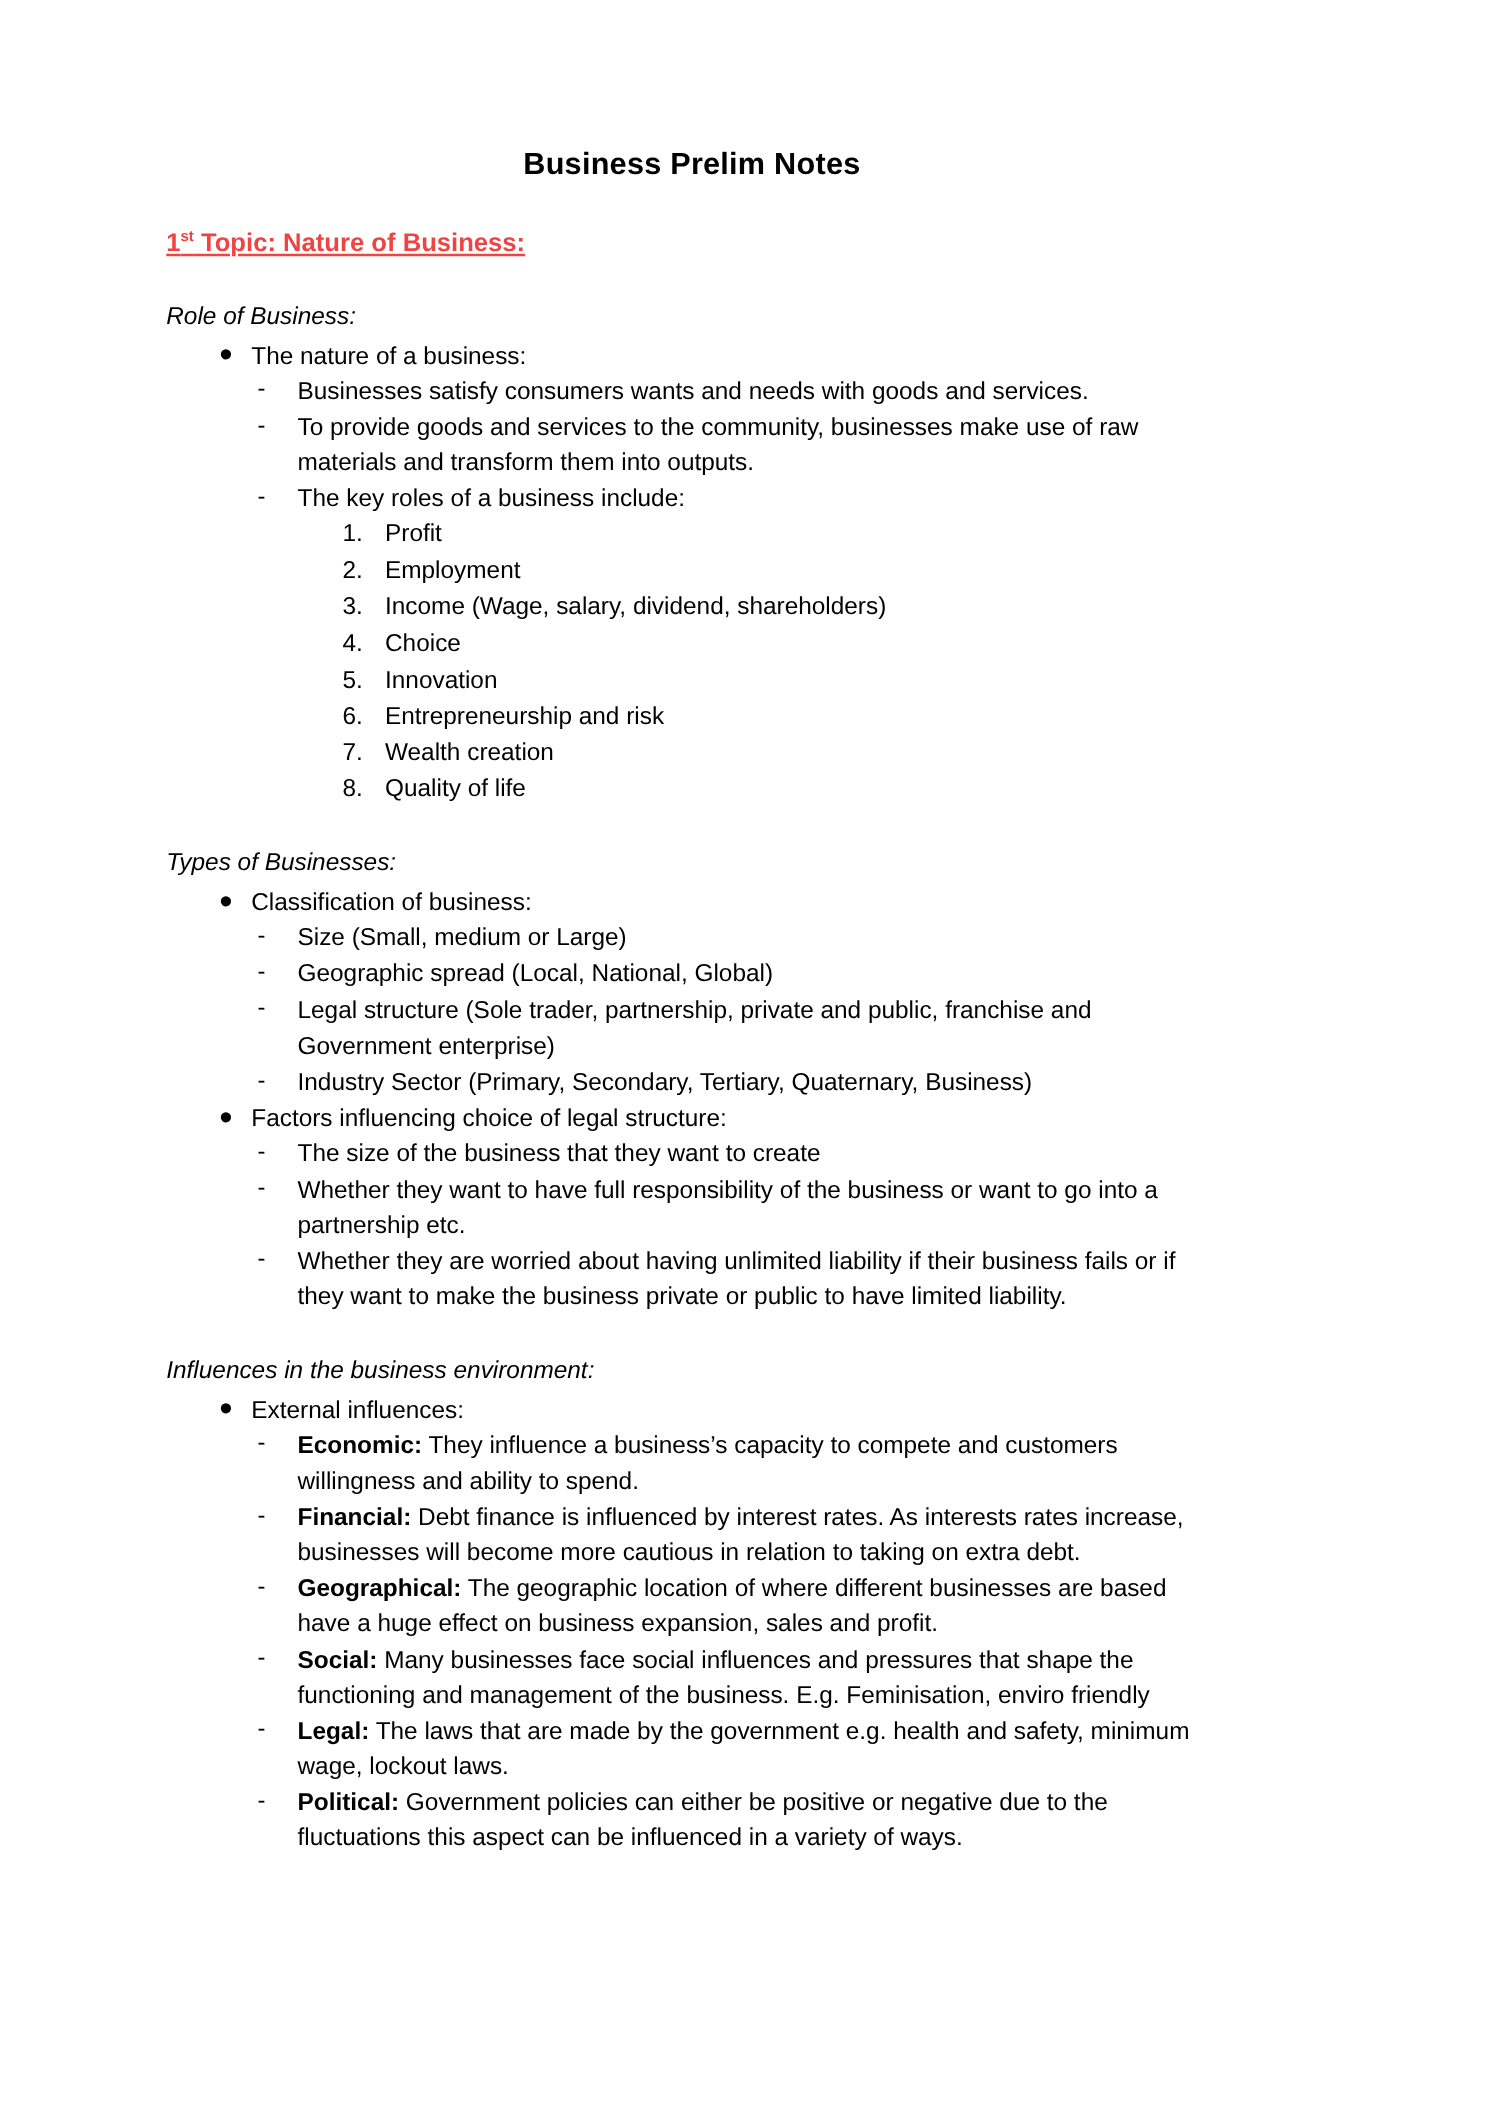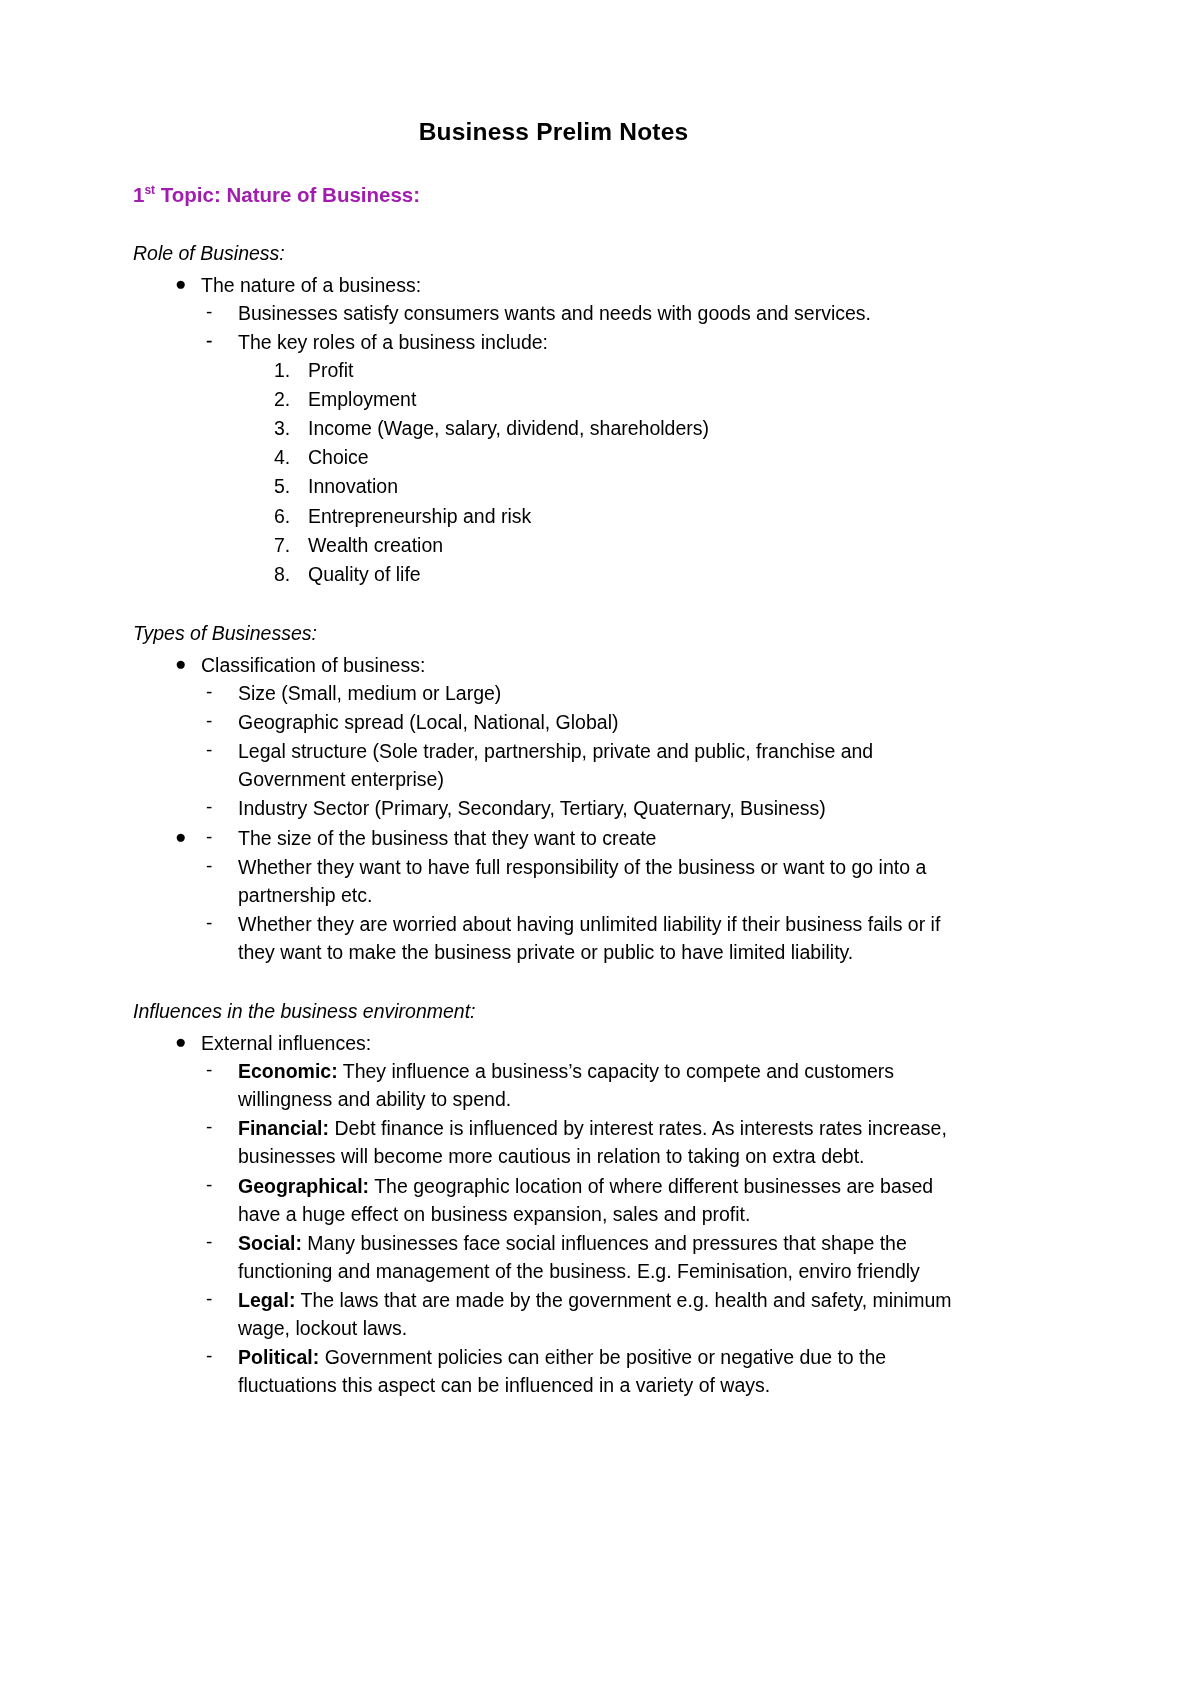--- a/index.html
+++ b/index.html
@@ -23,21 +23,22 @@
   .doc-title {
     text-align: center;
     font-size: 24.5px;
     font-weight: bold;
     letter-spacing: 0.2px;
     margin: 0 0 36px 0;
   }
   .topic-heading {
     font-size: 20.5px;
     font-weight: bold;
-    color: #a21caf;
+    color: #ef4444;
+    text-decoration: underline;
     margin: 0 0 30px 0;
     line-height: 1.3;
   }
   .topic-heading sup {
     font-size: 12px;
     vertical-align: super;
     line-height: 0;
   }
   .section-label {
     font-size: 19.5px;
@@ -122,20 +123,21 @@
     <li>
       <span class="b1">●</span>
       <span>The nature of a business:</span>
       <ul class="level2">
         <li>
           <span class="b2">-</span>
           <span>Businesses satisfy consumers wants and needs with goods and services.</span>
         </li>
         <li>
           <span class="b2">-</span>
+          <span>To provide goods and services to the community, businesses make use of raw materials and transform them into outputs.</span>
         </li>
         <li>
           <span class="b2">-</span>
           <span class="italic">The key roles of a business include:</span>
           <ol class="level3">
             <li><span>Profit</span></li>
             <li><span>Employment</span></li>
             <li><span>Income (Wage, salary, dividend, shareholders)</span></li>
             <li><span>Choice</span></li>
             <li><span>Innovation</span></li>
@@ -169,20 +171,21 @@
           <span>Legal structure (Sole trader, partnership, private and public, franchise and Government enterprise)</span>
         </li>
         <li>
           <span class="b2">-</span>
           <span>Industry Sector (Primary, Secondary, Tertiary, Quaternary, Business)</span>
         </li>
       </ul>
     </li>
     <li>
       <span class="b1">●</span>
+      <span>Factors influencing choice of legal structure:</span>
       <ul class="level2">
         <li>
           <span class="b2">-</span>
           <span>The size of the business that they want to create</span>
         </li>
         <li>
           <span class="b2">-</span>
           <span>Whether they want to have full responsibility of the business or want to go into a partnership etc.</span>
         </li>
         <li>

